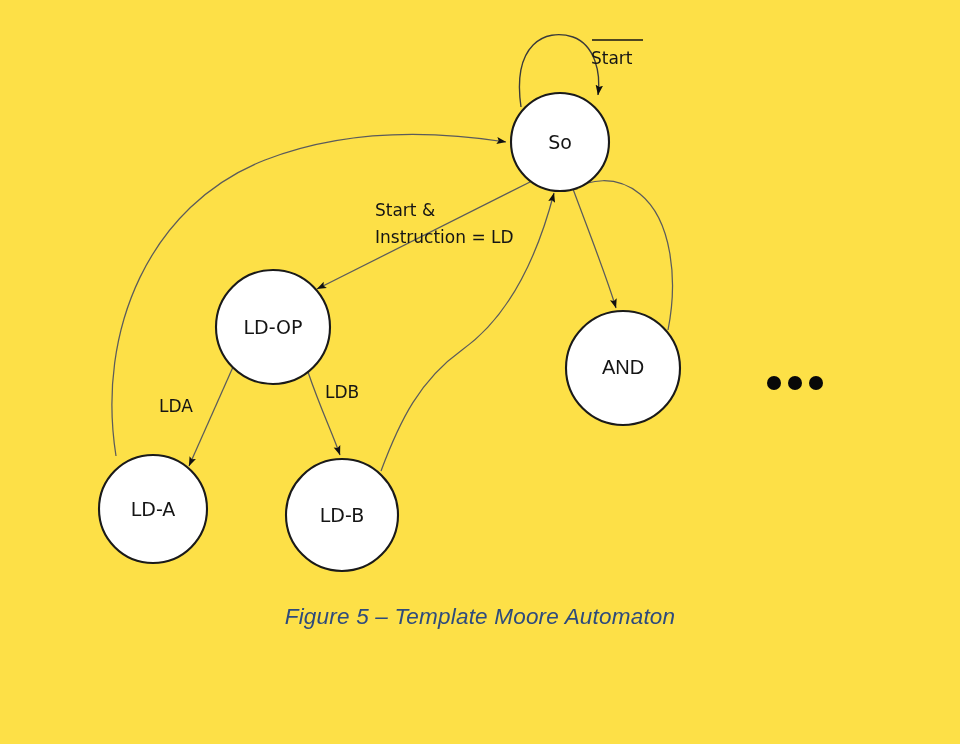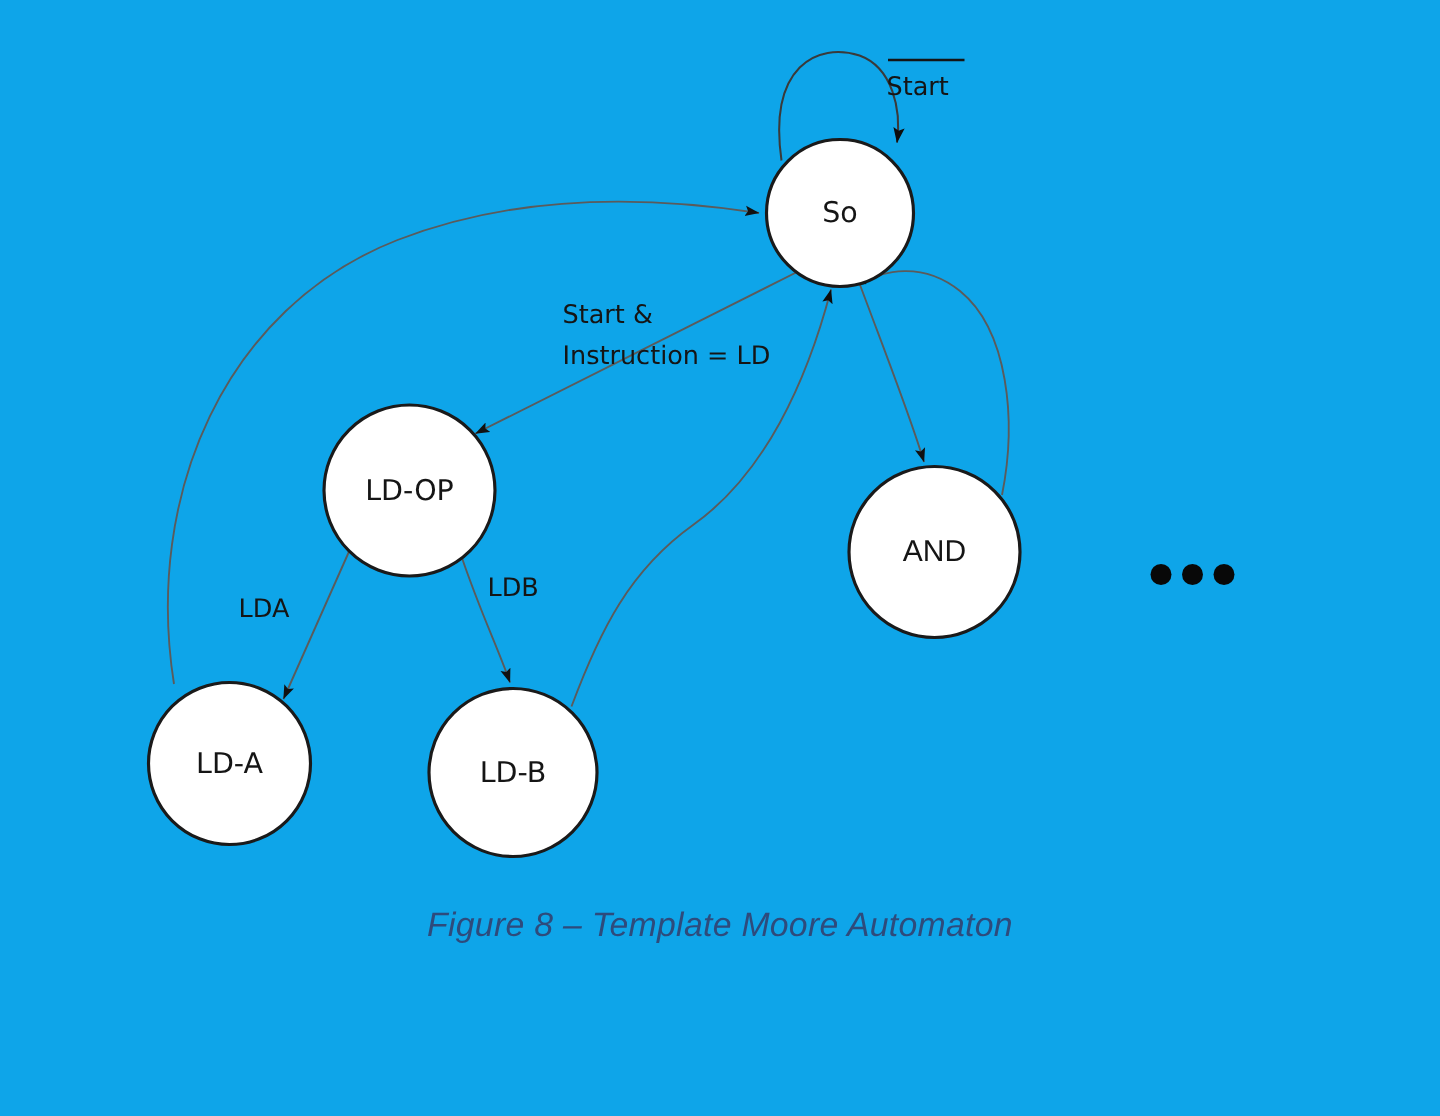--- a/index.html
+++ b/index.html
@@ -10,21 +10,21 @@
   body {
     width: 960px;
     height: 744px;
     font-family: "DejaVu Sans", "Liberation Sans", sans-serif;
     overflow: hidden;
   }
   #figure-root {
     position: relative;
     width: 960px;
     height: 744px;
-    background: #0ea5e9;
+    background: #fde047;
   }
   #automaton-svg {
     position: absolute;
     left: 0;
     top: 0;
     width: 960px;
     height: 744px;
   }
   .state-circle {
     fill: #ffffff;
@@ -156,15 +156,15 @@
       <text class="state-label alt-font" x="623" y="369">AND</text>
     </g>
 
     <g>
       <circle class="ellipsis-dot" cx="774" cy="383" r="7"></circle>
       <circle class="ellipsis-dot" cx="795" cy="383" r="7"></circle>
       <circle class="ellipsis-dot" cx="816" cy="383" r="7"></circle>
     </g>
   </svg>
 
-  <div class="figure-caption">Figure 8 – Template Moore Automaton</div>
+  <div class="figure-caption">Figure 5 – Template Moore Automaton</div>
 
 </div>
 
 </body></html>

